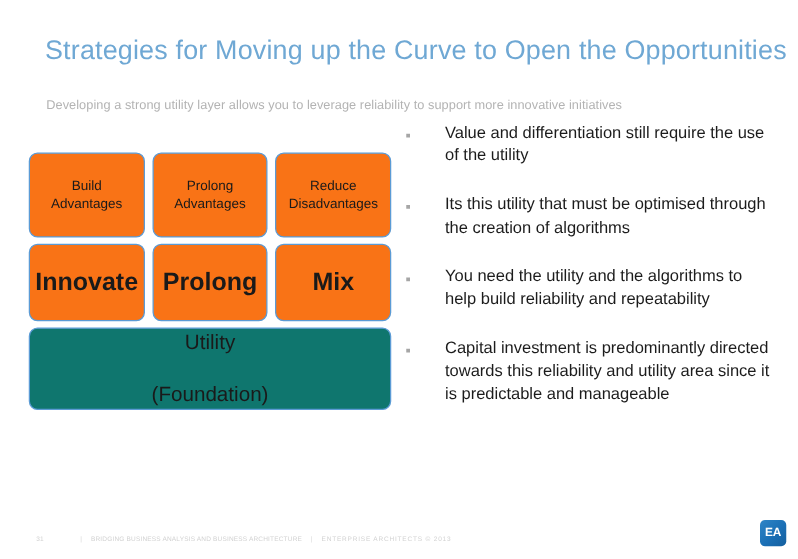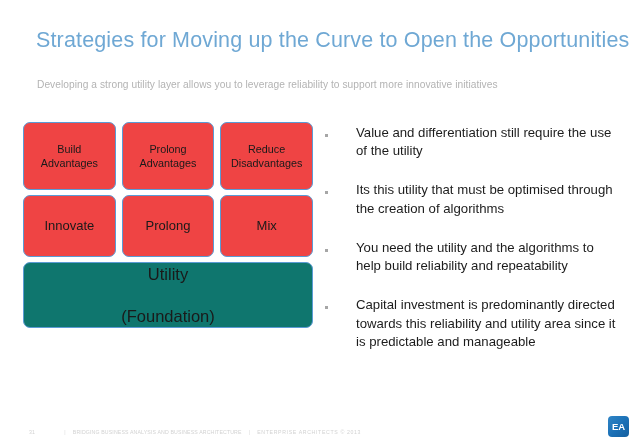--- a/index.html
+++ b/index.html
@@ -62,37 +62,37 @@
     gap: 6px;
     width: 100%;
   }
   .row-top { height: 68px; }
   .row-mid { height: 62px; margin-top: 5px; }
 
   .cell {
     flex: 1 1 0;
     border: 1.4px solid #5b9bd5;
     border-radius: 7px;
-    background: #ef4444;
+    background: #f97316;
     display: flex;
     align-items: center;
     justify-content: center;
     text-align: center;
     box-sizing: border-box;
     color: #1a1a1a;
   }
   .cell-top {
     font-size: 10.8px;
     line-height: 1.32;
     padding: 0 3px;
   }
   .cell-mid {
-    font-size: 13px;
+    font-size: 20px;
     line-height: 1.2;
-    font-weight: 400;
+    font-weight: 700;
     justify-content: center;
   }
 
   .foundation {
     margin-top: 5px;
     height: 66px;
     border: 1.4px solid #5b9bd5;
     border-radius: 7px;
     background: #0f766e;
     display: flex;
@@ -109,21 +109,21 @@
   .foundation .line-2 {
     font-size: 16.5px;
     line-height: 1.25;
     margin-top: 21px;
   }
 
   
   .bullets {
     position: absolute;
     left: 322px;
-    top: 124px;
+    top: 97px;
     width: 300px;
   }
   .bullet {
     display: flex;
     align-items: flex-start;
     margin-bottom: 21px;
   }
   .bullet:last-child { margin-bottom: 12px; }
   .bullet-marker {
     flex: 0 0 auto;

